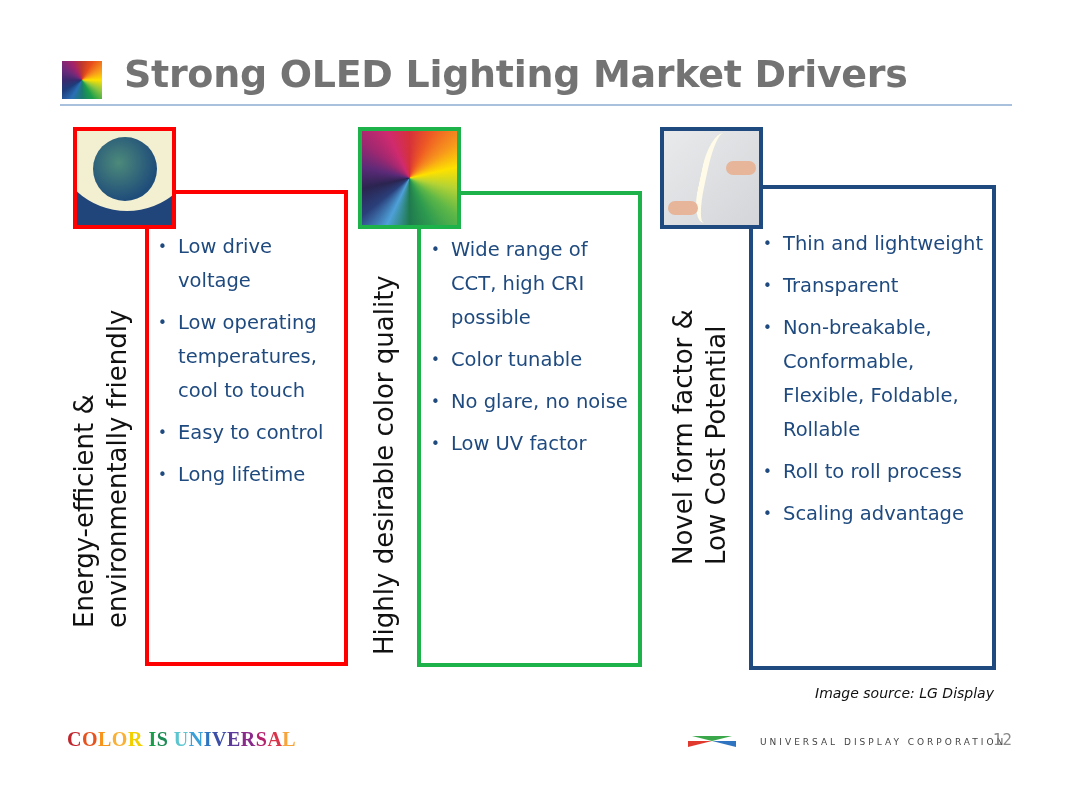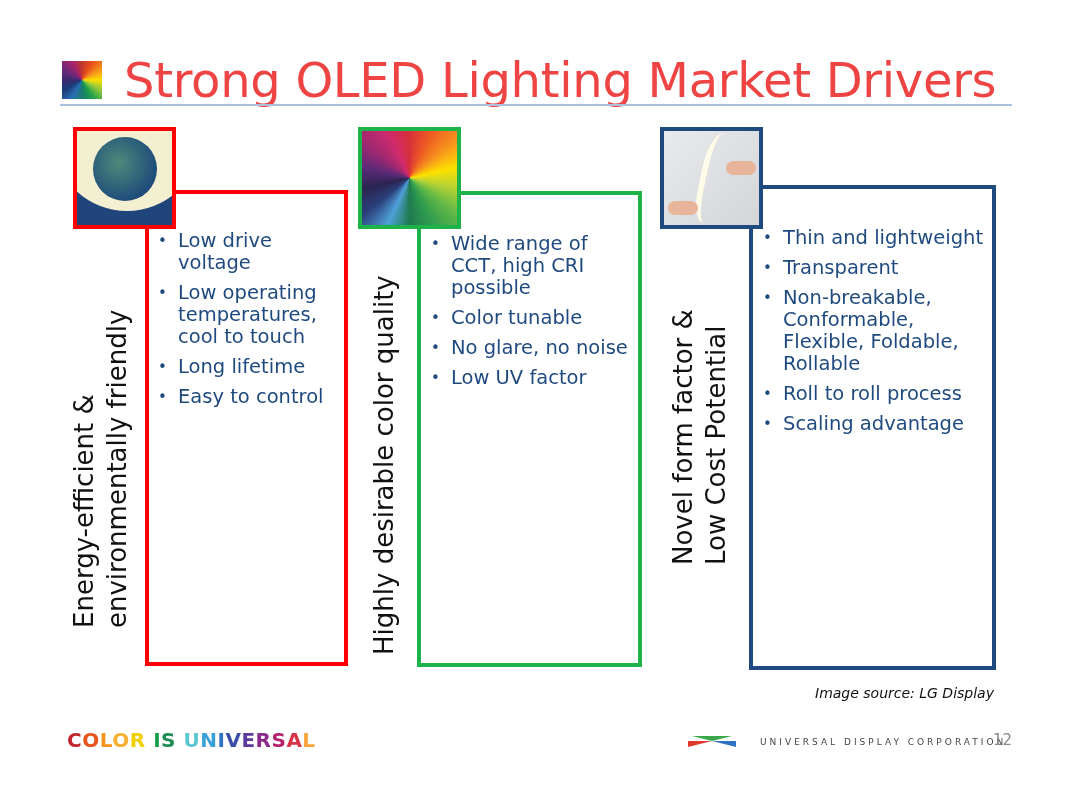--- a/index.html
+++ b/index.html
@@ -1,28 +1,28 @@
 <!DOCTYPE html>
 <html><head>
 <meta charset="utf-8">
 <style>
   html,body{margin:0;padding:0;background:#fff;}
   body{width:1069px;height:801px;position:relative;overflow:hidden;font-family:"DejaVu Sans","Liberation Sans",sans-serif;}
   .logo-sq{position:absolute;left:62px;top:61px;width:40px;height:38px;
     background:conic-gradient(from 0deg,#c0392b,#e84e1b,#f7941d,#fde100,#8dc63f,#1a9e4a,#1a7a6e,#2a6fb5,#1d3c7a,#3a2a6e,#6b2a7a,#a3236b,#c0392b);}
-  .title{position:absolute;left:124px;top:52px;font-size:48px;font-weight:normal;color:#ef4444;letter-spacing:-0.3px;white-space:nowrap;}
+  .title{position:absolute;left:124px;top:52px;font-size:38px;font-weight:bold;color:#737373;letter-spacing:-0.3px;white-space:nowrap;}
   .rule{position:absolute;left:60px;top:104px;width:952px;height:2px;background:#a9c1dc;}
   .box{position:absolute;box-sizing:border-box;}
   .thumb{position:absolute;box-sizing:border-box;overflow:hidden;}
   .vlabel{position:absolute;transform:rotate(-90deg);transform-origin:left top;white-space:nowrap;color:#111;font-size:26px;line-height:33px;}
-  ul.bul{position:absolute;margin:0;padding:0;list-style:none;color:#1f4a7f;font-size:19.5px;line-height:22px;}
+  ul.bul{position:absolute;margin:0;padding:0;list-style:none;color:#1f4a7f;font-size:19.5px;line-height:34px;}
   ul.bul li{position:relative;padding-left:22px;margin-bottom:8px;}
   ul.bul li::before{content:"•";position:absolute;left:2px;top:0;font-size:15px;color:#1f4a7f;}
   .src{position:absolute;left:771px;top:685px;font-style:italic;font-size:14px;color:#111;margin-left:44px;}
-  .tag{position:absolute;left:67px;top:728px;font-size:20px;font-weight:bold;letter-spacing:0.5px;}
+  .tag{position:absolute;left:67px;top:728px;font-size:20px;font-weight:bold;letter-spacing:0.5px;font-family:Liberation Serif, serif;}
   .corp{position:absolute;left:760px;top:737px;font-size:9px;letter-spacing:3px;color:#444;}
   .pg{position:absolute;left:993px;top:731px;font-size:15px;color:#888;text-align:center;}
   .udc-logo{position:absolute;left:688px;top:736px;width:48px;height:11px;}
 </style>
 </head>
 <body>
 
 <div class="logo-sq"></div>
 <div class="title">Strong OLED Lighting Market Drivers</div>
 <div class="rule"></div>
@@ -32,22 +32,22 @@
   <div style="position:absolute;left:-20px;top:-50px;width:140px;height:130px;border-radius:50%;background:#f3f0d2;"></div>
   <div style="position:absolute;left:16px;top:6px;width:64px;height:64px;border-radius:50%;background:radial-gradient(circle at 40% 40%,#4d8a7a,#1f4d7a 70%);"></div>
 </div>
 <div class="vlabel" style="left:68px;top:628px;">
   <div>Energy-efficient &amp;</div>
   <div>environmentally friendly</div>
 </div>
 <ul class="bul" style="left:156px;top:230px;width:180px;">
   <li>Low drive voltage</li>
   <li>Low operating temperatures, cool to touch</li>
+  <li>Easy to control</li>
   <li>Long lifetime</li>
-  <li>Easy to control</li>
 </ul>
 
 <div class="box" style="left:417px;top:191px;width:225px;height:476px;border:4px solid #1db34a;"></div>
 <div class="thumb" style="left:358px;top:127px;width:103px;height:102px;border:4px solid #1db34a;background:conic-gradient(from 0deg,#d6313a,#ee5a24,#f7941d,#fde100,#b5d334,#5fb847,#2e9b4f,#1f7a4e,#4ea0d8,#2a3f7a,#2b2450,#5b2a78,#a02870,#d02a6e,#d6313a);"></div>
 <div class="vlabel" style="left:368px;top:655px;">
   <div>Highly desirable color quality</div>
 </div>
 <ul class="bul" style="left:429px;top:233px;width:200px;">
   <li>Wide range of CCT, high CRI possible</li>
   <li>Color tunable</li>

